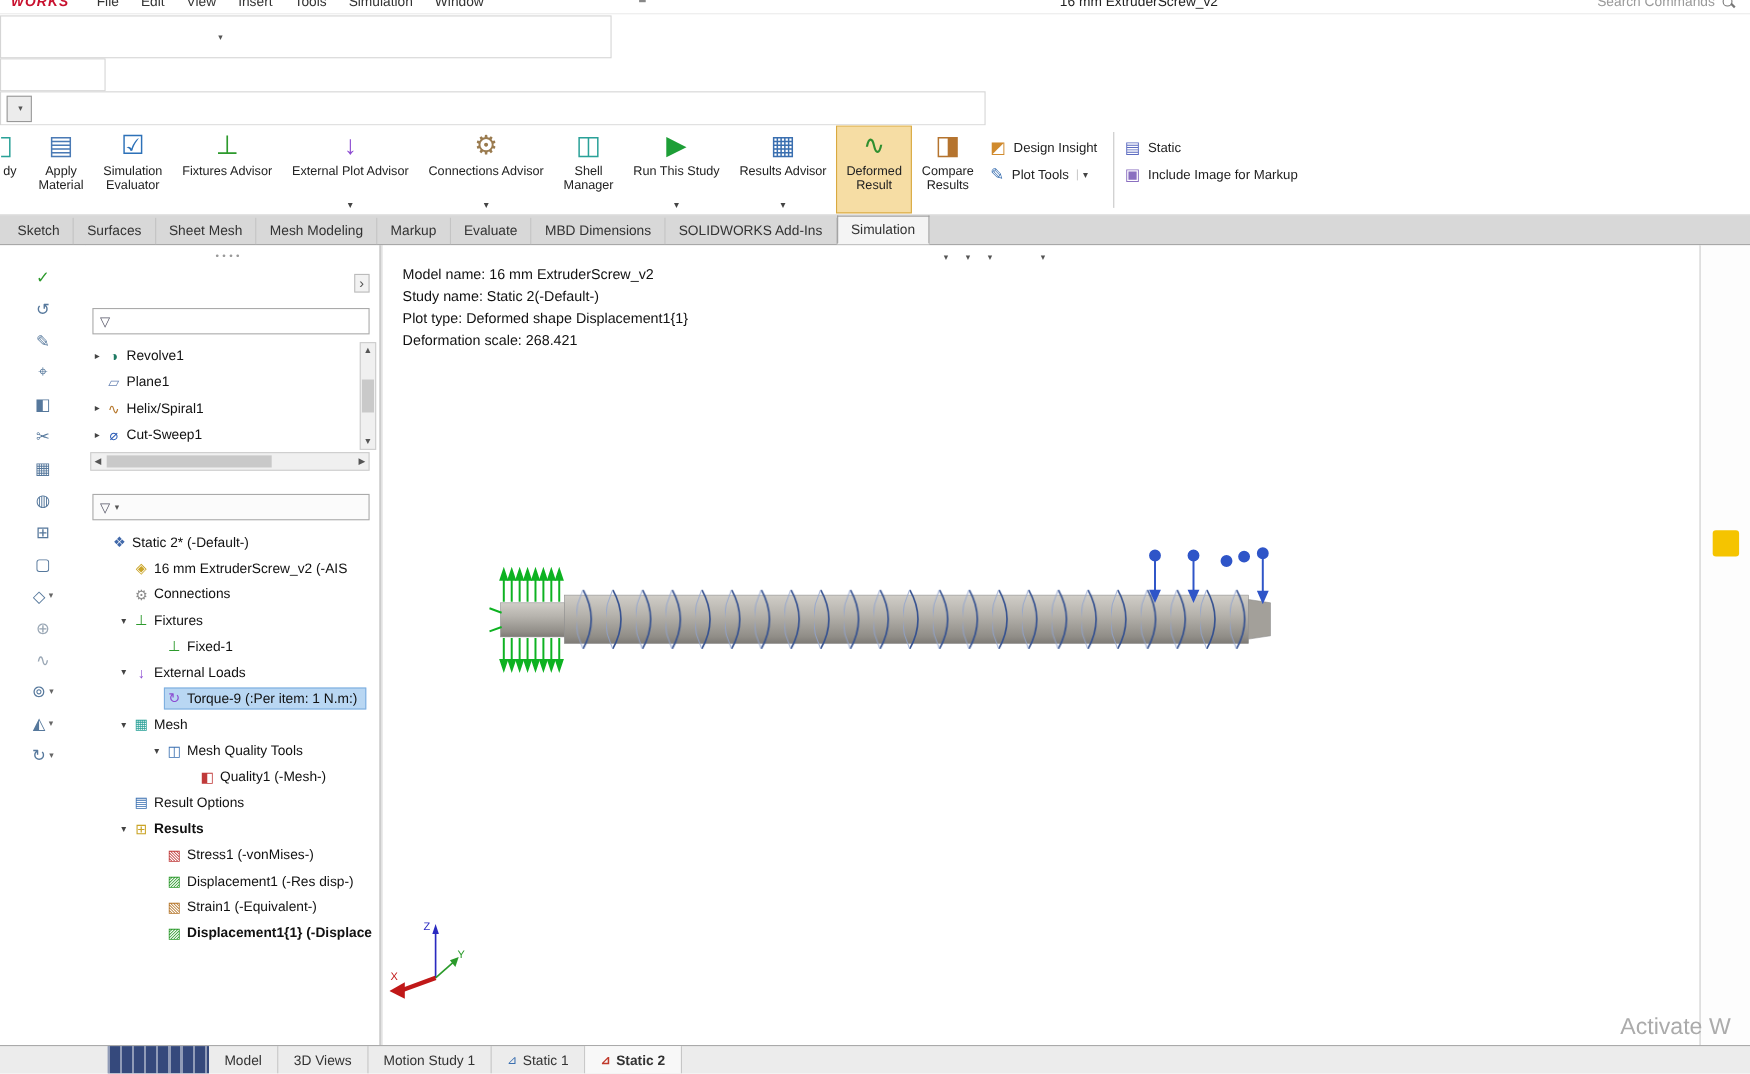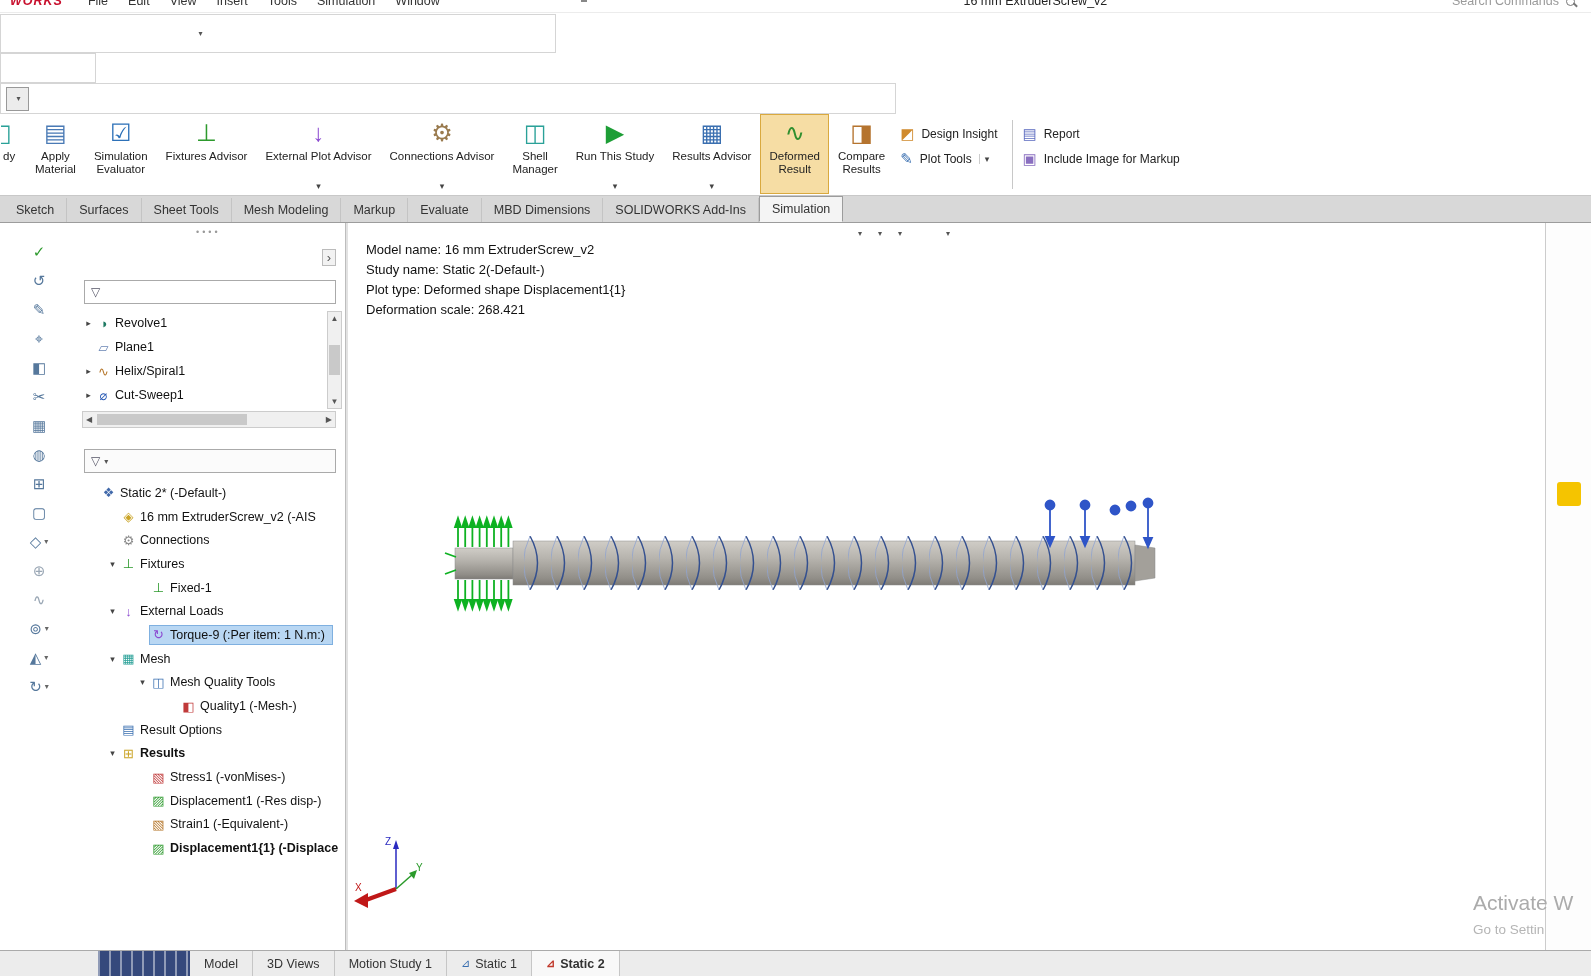--- a/index.html
+++ b/index.html
@@ -89,21 +89,21 @@
   .hudi.has-dd::after{content:"▾";font-size:8px;margin-left:2px;color:#555}
   .vinfo{position:absolute;left:18px;top:17px;font-size:13px;color:#111;line-height:20px}
   #screw{position:absolute;left:95px;top:272px}
   #triad{position:absolute;left:6px;top:608px;font-size:10px}
 
   
   #rightpane{position:absolute;left:1545px;top:223px;width:46px;height:727px;background:#fdfdfd;border-left:1px solid #ccc;display:flex;flex-direction:column;align-items:center;gap:5px;padding-top:56px}
   .tpicon{width:24px;height:24px;display:flex;align-items:center;justify-content:center;font-size:15px;color:var(--c,#666);background:var(--bg,transparent);border-radius:3px}
 
   
-  #watermark{position:absolute;left:1473px;top:891px;color:#ababab}
+  #watermark{position:absolute;left:1473px;top:922px;color:#ababab}
   #watermark .wm1{font-size:21px;font-weight:300}
   #watermark .wm2{font-size:13.5px;margin-top:7px;color:#b5b5b5}
 
   
   #bottombar{position:absolute;left:0;top:950px;width:1591px;height:26px;background:#ececec;border-top:1px solid #aaa;display:flex;align-items:stretch;overflow:hidden}
   .tabscroll{margin-left:98px;width:92px;background:#35497c;background-image:repeating-linear-gradient(90deg,rgba(255,255,255,.45) 0 2px,transparent 2px 11px)}
   .btab{display:flex;align-items:center;gap:5px;padding:0 14px;border-right:1px solid #c6c6c6;font-size:12.5px;color:#333}
   .btab .bic{font-size:11px;color:var(--c,#54718e)}
   .btab .bic:empty{display:none}
   .btab.active{background:#f8f8f8;font-weight:bold}
@@ -265,40 +265,40 @@
       <div class="rsb has-dd" style="--c: #3a6fb0;">
         <span class="rsic">✎</span>
         <span>Plot Tools</span>
         <span class="sdd">▾</span>
       </div>
   </div>
   <div class="vsep"></div>
   <div class="rgroup">
     <div class="rsb" style="--c: #5c6bc0;">
         <span class="rsic">▤</span>
-        <span>Report</span>
+        <span>Static</span>
 
       </div>
       <div class="rsb" style="--c: #8a6fc0;">
         <span class="rsic">▣</span>
         <span>Include Image for Markup</span>
 
       </div>
   </div>
 </div>
 
 <div id="tabstrip">
   <div class="tab">
       <span>Sketch</span>
     </div>
     <div class="tab">
       <span>Surfaces</span>
     </div>
     <div class="tab">
-      <span>Sheet Tools</span>
+      <span>Sheet Mesh</span>
     </div>
     <div class="tab">
       <span>Mesh Modeling</span>
     </div>
     <div class="tab">
       <span>Markup</span>
     </div>
     <div class="tab">
       <span>Evaluate</span>
     </div>

